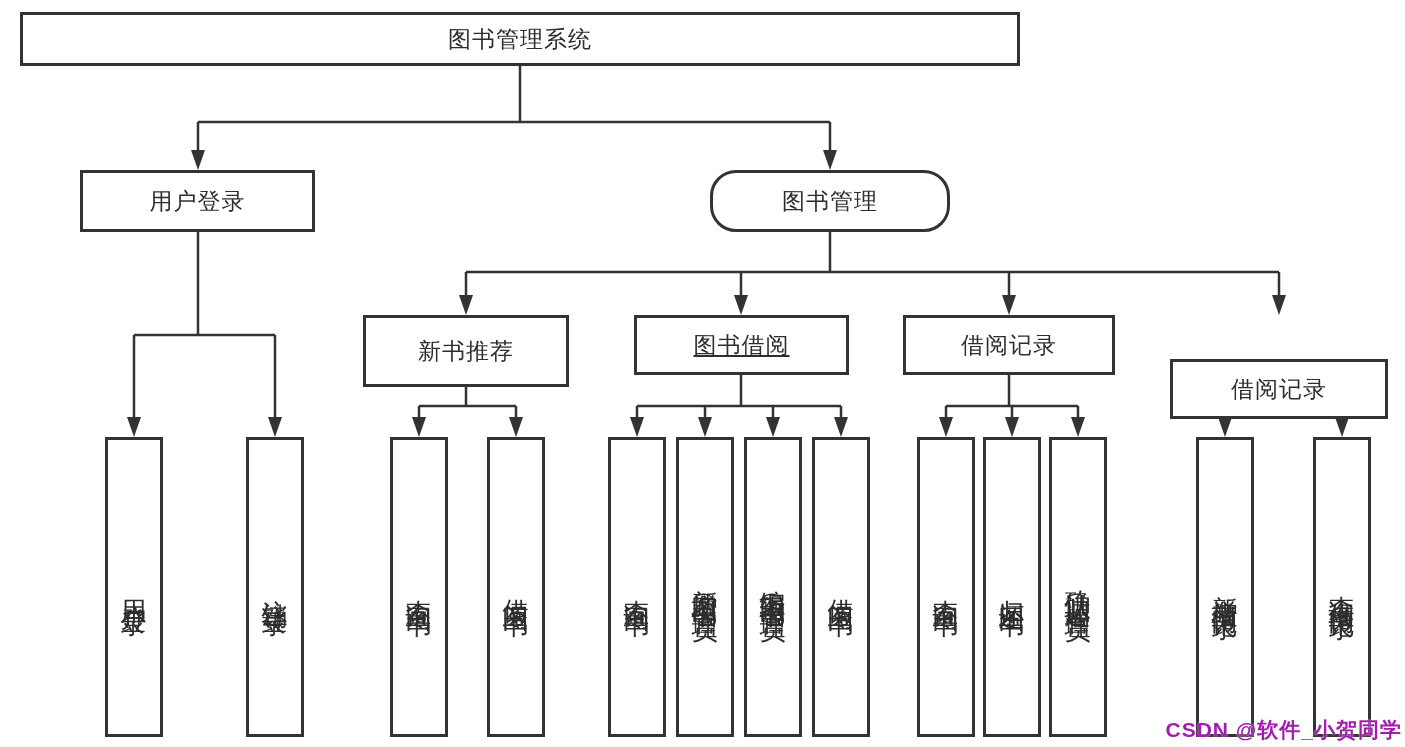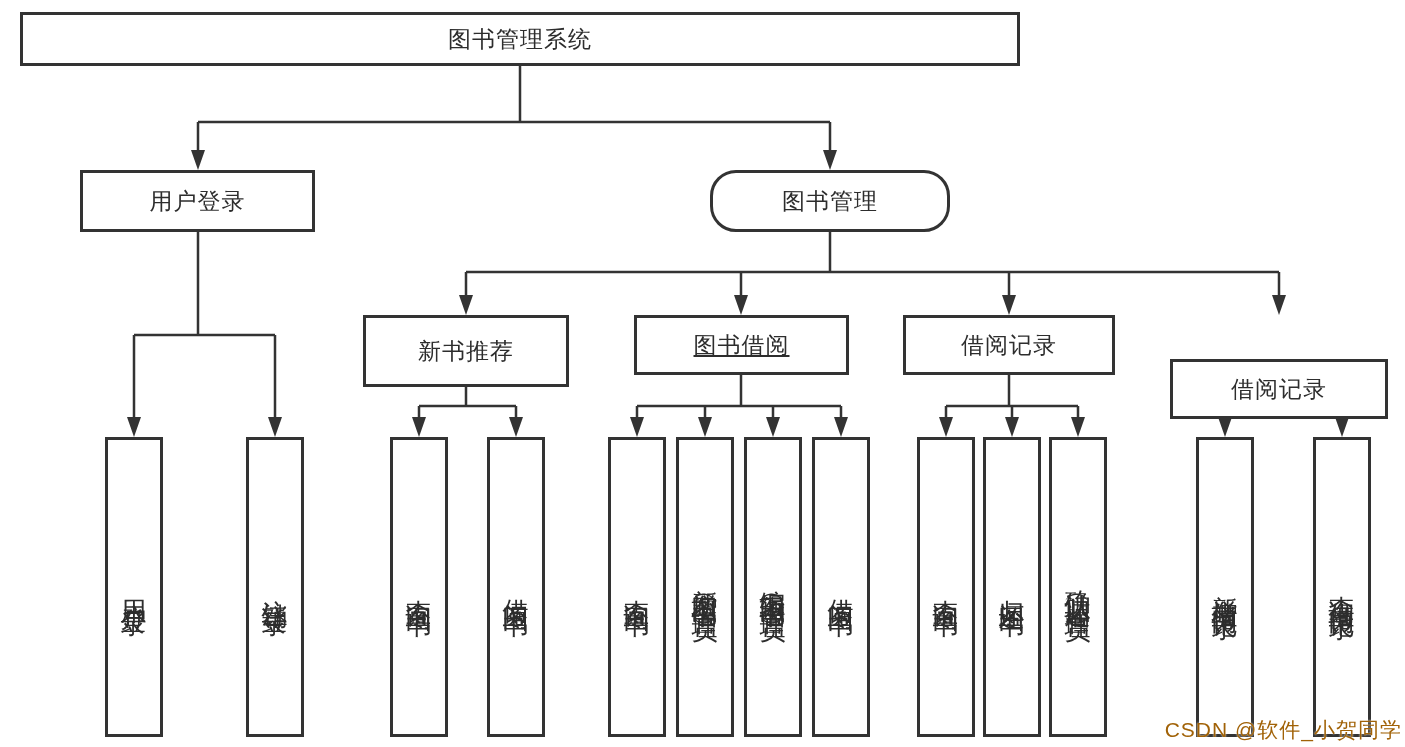--- a/index.html
+++ b/index.html
@@ -36,24 +36,25 @@
     letter-spacing: 4px;
     line-height: 1;
     white-space: nowrap;
     color: #2d2d2d;
   }
   #watermark {
     position: absolute;
     right: 3px;
     bottom: 3px;
     font-size: 21px;
-    color: #a16207;
+    color: #a21caf;
     z-index: 10;
     letter-spacing: 1px;
     text-shadow: 0 0 2px #ffffff;
+    font-weight: bold;
   }
 </style>
 </head>
 <body>
 
 <div id="stage">
 
   <svg id="connectors" viewBox="0 0 1405 747" xmlns="http://www.w3.org/2000/svg">
     <g stroke="#333333" stroke-width="2.5" fill="none">
 

